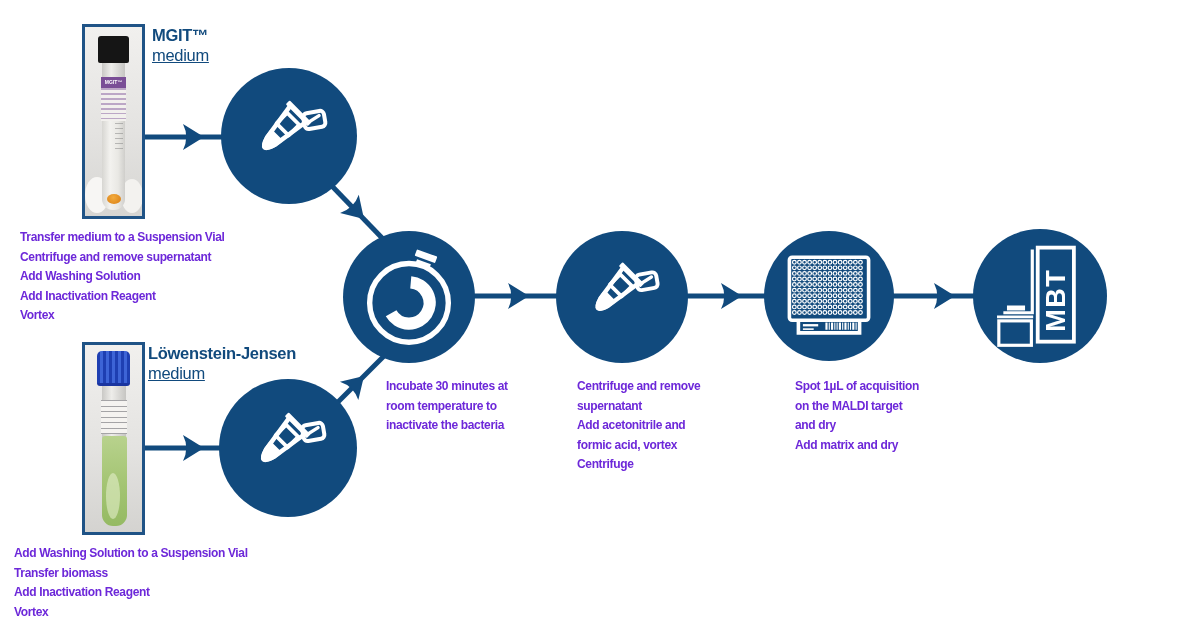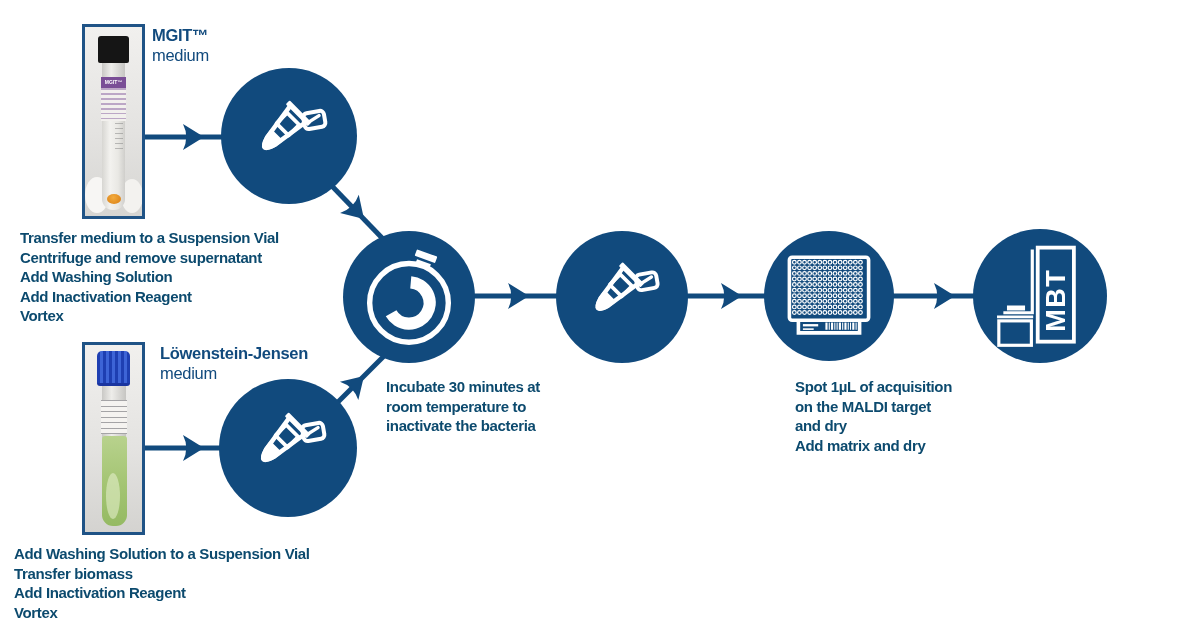--- a/index.html
+++ b/index.html
@@ -6,26 +6,26 @@
   .canvas{
     position:relative;width:1177px;height:630px;background:#ffffff;overflow:hidden;
     font-family:"Liberation Sans","DejaVu Sans",sans-serif;
   }
   .arrows{position:absolute;left:0;top:0;width:1177px;height:630px;z-index:1;}
   .node{
     position:absolute;border-radius:50%;background:#114A7D;z-index:2;
     display:flex;align-items:center;justify-content:center;
   }
   .caption{
-    position:absolute;z-index:3;color:#0c4a6e;font-weight:bold;font-size:15px;
+    position:absolute;z-index:3;color:#6d28d9;font-weight:bold;font-size:12px;
     line-height:19.5px;letter-spacing:-0.35px;white-space:pre-line;
   }
   .medium-label{position:absolute;z-index:3;color:#114A7D;font-size:16.5px;line-height:20px;letter-spacing:-0.3px;}
   .medium-label .t{display:block;font-weight:bold;}
-  .medium-label .s{display:block;font-weight:normal;}
+  .medium-label .s{display:block;font-weight:normal;text-decoration:underline;}
   
   .photo{position:absolute;border:3px solid #1F5386;z-index:2;overflow:hidden;}
   .photo.mgit{left:82px;top:24px;width:57px;height:189px;background:linear-gradient(180deg,#f1f0ee 0%,#e4e3e1 55%,#d6d5d2 100%);}
   .photo.lj{left:82px;top:342px;width:57px;height:187px;background:linear-gradient(180deg,#f1f0ee 0%,#e4e3e1 55%,#d4d3d0 100%);}
   .photo div{position:absolute;}
   .m-blob{left:0px;top:150px;width:24px;height:36px;background:#f7f6f4;border-radius:50%;}
   .m-blob2{left:36px;top:152px;width:22px;height:34px;background:#f3f2ef;border-radius:50%;}
   .m-cap{left:13px;top:9px;width:31px;height:27px;background:#151515;border-radius:3px 3px 2px 2px;}
   .m-neck{left:17px;top:36px;width:23px;height:14px;background:linear-gradient(90deg,#c9c8c5,#efeeeb 40%,#c6c5c2);}
   .m-band{left:16px;top:50px;width:25px;height:11px;background:#7A4E96;color:#fff;font-size:5px;font-weight:bold;line-height:11px;text-align:center;letter-spacing:0;overflow:hidden;}
@@ -98,21 +98,21 @@
     <span class="s">medium</span>
   </div>
 
   <figure class="photo lj" style="margin:0">
     <div class="l-glass"></div>
     <div class="l-agar"></div>
     <div class="l-slant"></div>
     <div class="l-cap"></div>
     <div class="l-label"></div>
   </figure>
-  <div class="medium-label" style="left:160px;top:343px">
+  <div class="medium-label" style="left:148px;top:343px">
     <span class="t">Löwenstein-Jensen</span>
     <span class="s">medium</span>
   </div>
 
   <div class="node" style="left:221px;top:68px;width:136px;height:136px">
     <svg width="100" height="100" viewBox="0 0 100 100">
       <g transform="translate(-11 -2) rotate(45 50 50)" stroke-linejoin="round" stroke-linecap="round">
         <rect x="34.5" y="18" width="31" height="5.5" rx="1" fill="#fff"></rect>
         <path d="M39 23 L44.6 60 Q50 78 55.4 60 L61 23" stroke="#fff" stroke-width="4.5" fill="none"></path>
         <path d="M43.6 53 L44.6 60 Q50 78 55.4 60 L56.4 53 Z" fill="#fff" stroke="#fff" stroke-width="4"></path>
@@ -347,18 +347,23 @@
 Add Washing Solution
 Add Inactivation Reagent
 Vortex</div>
   <div class="caption" style="left:14px;top:544px">Add Washing Solution to a Suspension Vial
 Transfer biomass
 Add Inactivation Reagent
 Vortex</div>
   <div class="caption" style="left:386px;top:377px">Incubate 30 minutes at
 room temperature to
 inactivate the bacteria</div>
+  <div class="caption" style="left:577px;top:377px">Centrifuge and remove
+supernatant
+Add acetonitrile and
+formic acid, vortex
+Centrifuge</div>
   <div class="caption" style="left:795px;top:377px">Spot 1µL of acquisition
 on the MALDI target
 and dry
 Add matrix and dry</div>
 
 </div>
 
 </body></html>

